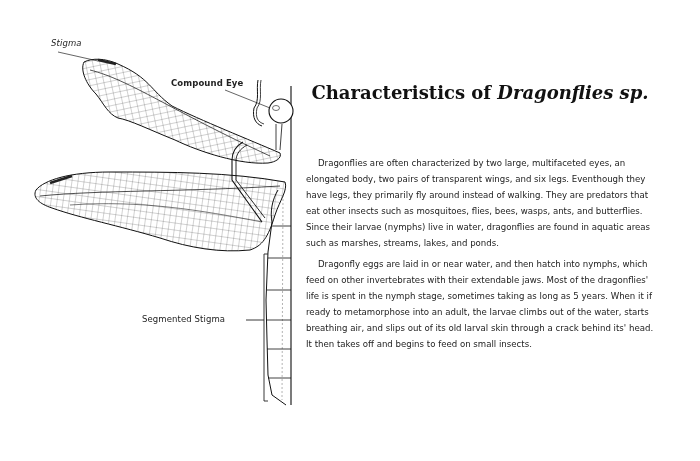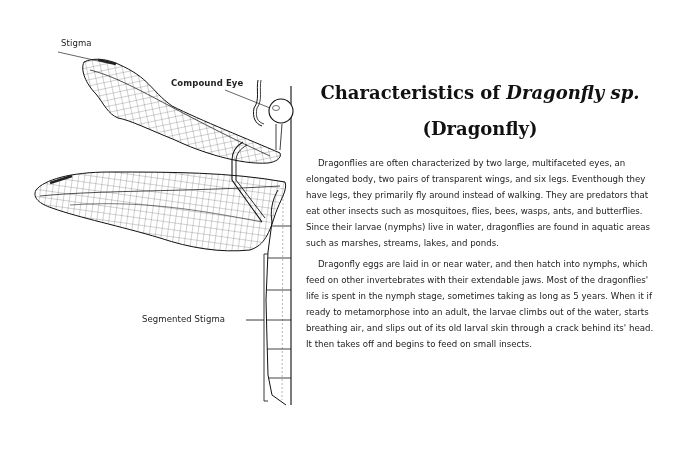--- a/index.html
+++ b/index.html
@@ -78,27 +78,26 @@
   </g>
 
   <line x1="58" y1="52" x2="98" y2="61" stroke="#222" stroke-width="0.7"></line>
   <line x1="225" y1="90" x2="270" y2="108" stroke="#222" stroke-width="0.7"></line>
   <g stroke="#222" stroke-width="0.9" fill="none">
     <path d="M268 254 L264 254 L264 401 L268 401"></path>
     <line x1="246" y1="320" x2="264" y2="320"></line>
   </g>
 </svg>
 
-<div class="label" style="left:61px; top:38px;">Stigma</div>
+<div class="label" style="left:51px; top:38px;font-style:italic;">Stigma</div>
 <div class="label" style="left:171px; top:78px;font-weight:bold;">Compound Eye</div>
 <div class="label" style="left:142px; top:314px;">Segmented Stigma</div>
 
 <div class="title-block">
   <div class="title-line1">
-    <span>Characteristics of </span><span class="sci">Dragonfly sp.</span>
+    <span>Characteristics of </span><span class="sci">Dragonflies sp.</span>
   </div>
-  <div class="title-line2">(Dragonfly)</div>
 </div>
 
 <div class="body-text">
   <p>Dragonflies are often characterized by two large, multifaceted eyes, an elongated body, two pairs of transparent wings, and six legs. Eventhough they have legs, they primarily fly around instead of walking. They are predators that eat other insects such as mosquitoes, flies, bees, wasps, ants, and butterflies. Since their larvae (nymphs) live in water, dragonflies are found in aquatic areas such as marshes, streams, lakes, and ponds.</p>
   <p>Dragonfly eggs are laid in or near water, and then hatch into nymphs, which feed on other invertebrates with their extendable jaws. Most of the dragonflies' life is spent in the nymph stage, sometimes taking as long as 5 years. When it if ready to metamorphose into an adult, the larvae climbs out of the water, starts breathing air, and slips out of its old larval skin through a crack behind its' head. It then takes off and begins to feed on small insects.</p>
 </div>
 
 </body></html>

